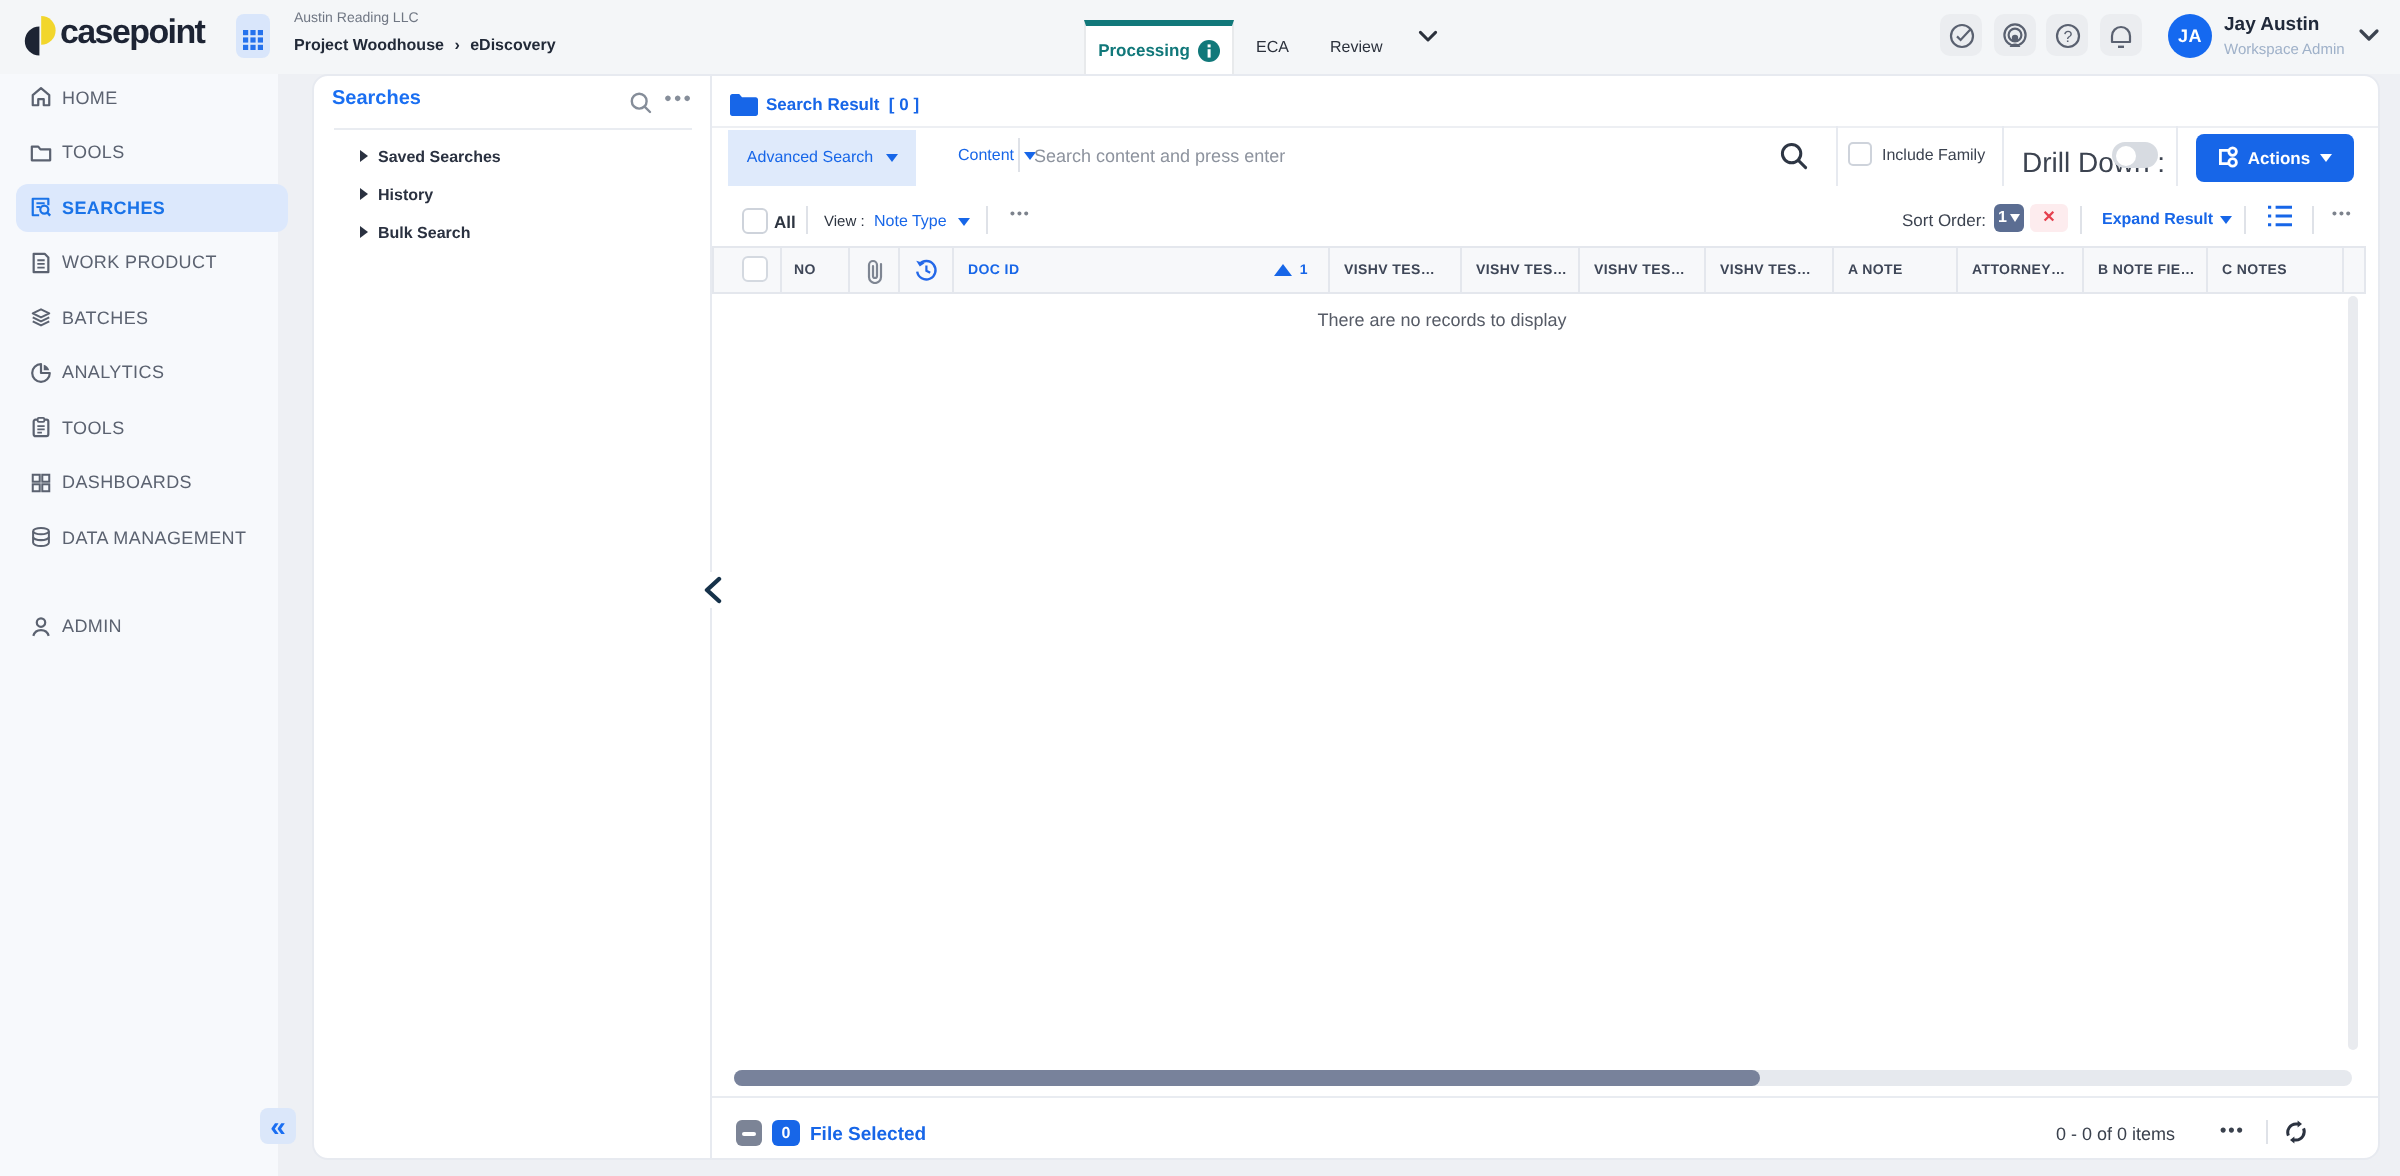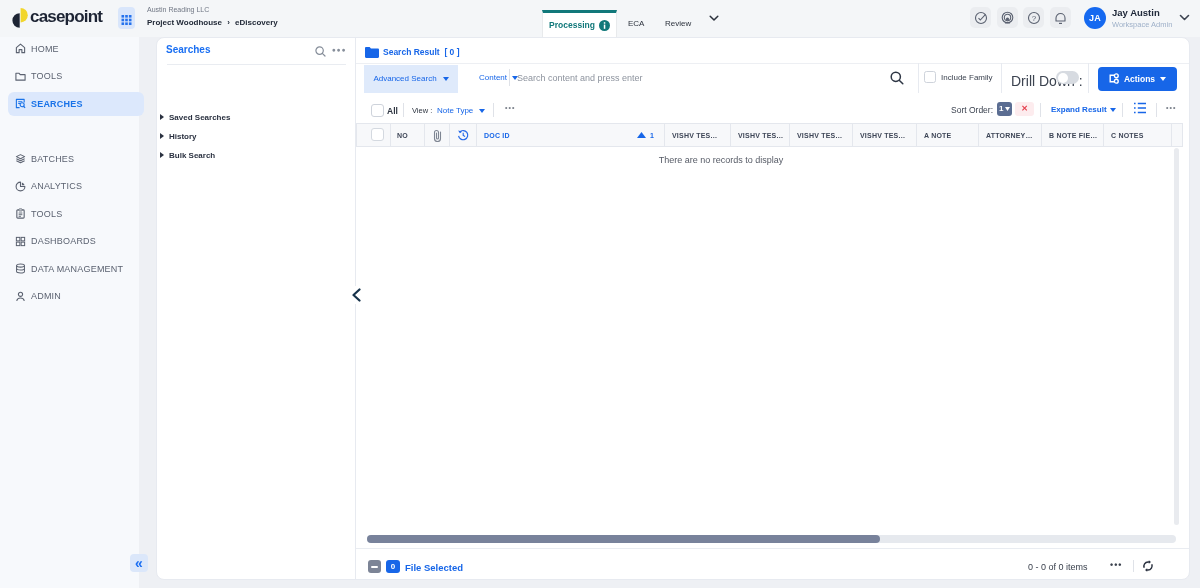--- a/index.html
+++ b/index.html
@@ -37,21 +37,21 @@
 
 
 #panel { position:absolute; left:156px; top:37px; width:1034px; height:543px; background:#fff; border:1px solid #e7eaf0; border-radius:8px; }
 #vdivider { position:absolute; left:355px; top:38px; width:1px; height:541px; background:#e7eaf0; }
 
 
 #sp-title { position:absolute; left:166px; top:44px; font-size:10px; font-weight:bold; color:#1a6ff2; }
 #sp-search { position:absolute; left:315px; top:46px; }
 #sp-dots { position:absolute; left:332px; top:46px; color:#868e9a; font-size:6.5px; letter-spacing:0.9px; }
 #sp-div { position:absolute; left:167px; top:64px; width:179px; height:1px; background:#e9ecf1; }
-.spitem { position:absolute; left:160px; white-space:nowrap; font-size:8px; color:#2a3140; font-weight:bold;margin-top:39px; }
+.spitem { position:absolute; left:180px; white-space:nowrap; font-size:8px; color:#2a3140; font-weight:bold; }
 .spitem .tri { display:inline-block; width:0; height:0; border-left:4.5px solid #2a3140; border-top:3.5px solid transparent; border-bottom:3.5px solid transparent; margin-right:5px; }
 
 
 #mh-folder { position:absolute; left:365px; top:47px; }
 #mh-title { position:absolute; left:383px; top:47px; font-size:8.5px; font-weight:bold; color:#1766e8; }
 #toolbar-top { position:absolute; left:356px; top:63px; width:833px; height:1px; background:#edeff3; }
 
 
 #chip-adv { position:absolute; left:364px; top:64.5px; width:94px; height:28px; background:#dfeafb; display:flex; align-items:center; justify-content:center; font-size:8px; color:#1766e8; gap:6px; white-space:nowrap; }
 #lnk-content { position:absolute; left:463px; top:73px; font-size:8px; color:#1766e8;margin-left:16px; }
@@ -194,20 +194,27 @@
   <div class="sitem active" style="top:54.5px">
     <div class="pill"></div>
     <svg class="ic" viewBox="0 0 12 12" style="z-index:1">
         <path d="M10 5 L10 1.5 L1.5 1.5 L1.5 10.5 L5 10.5" fill="none" stroke="#1a73e8" stroke-width="1.2" stroke-linejoin="round"></path>
         <path d="M3.5 4 L8 4 M3.5 6 L5.5 6" stroke="#1a73e8" stroke-width="1.1"></path>
         <circle cx="7.8" cy="7.4" r="2.2" fill="none" stroke="#1a73e8" stroke-width="1.2"></circle>
         <path d="M9.4 9 L11 10.7" stroke="#1a73e8" stroke-width="1.3"></path>
       </svg>
     <span class="tx" style="z-index:1">SEARCHES</span>
   </div>
+  <div class="sitem" style="top:82px">
+    <svg class="ic" viewBox="0 0 12 12">
+        <path d="M2 1 L8 1 L10 3 L10 11 L2 11 Z" fill="none" stroke="#5b6270" stroke-width="1.2" stroke-linejoin="round"></path>
+        <path d="M4 4.5 L8 4.5 M4 6.5 L8 6.5 M4 8.5 L8 8.5" stroke="#5b6270" stroke-width="1"></path>
+      </svg>
+    <span class="tx">WORK PRODUCT</span>
+  </div>
   <div class="sitem" style="top:109.5px">
     <svg class="ic" viewBox="0 0 12 12">
         <path d="M1.5 4 L6 1.8 L10.5 4 L6 6.2 Z" fill="none" stroke="#5b6270" stroke-width="1.1" stroke-linejoin="round"></path>
         <path d="M1.5 6.2 L6 8.4 L10.5 6.2" fill="none" stroke="#5b6270" stroke-width="1.1" stroke-linejoin="round"></path>
         <path d="M1.5 8.4 L6 10.6 L10.5 8.4" fill="none" stroke="#5b6270" stroke-width="1.1" stroke-linejoin="round"></path>
       </svg>
     <span class="tx">BATCHES</span>
   </div>
   <div class="sitem" style="top:137px">
     <svg class="ic" viewBox="0 0 12 12">
@@ -234,21 +241,21 @@
     <span class="tx">DASHBOARDS</span>
   </div>
   <div class="sitem" style="top:219.5px">
     <svg class="ic" viewBox="0 0 12 12">
         <ellipse cx="6" cy="2.8" rx="4.3" ry="1.7" fill="none" stroke="#5b6270" stroke-width="1.1"></ellipse>
         <path d="M1.7 2.8 L1.7 9.2 A 4.3 1.7 0 0 0 10.3 9.2 L10.3 2.8" fill="none" stroke="#5b6270" stroke-width="1.1"></path>
         <path d="M1.7 6 A 4.3 1.7 0 0 0 10.3 6" fill="none" stroke="#5b6270" stroke-width="1.1"></path>
       </svg>
     <span class="tx">DATA MANAGEMENT</span>
   </div>
-  <div class="sitem" style="top:247px">
+  <div class="sitem" style="top:264px">
     <svg class="ic" viewBox="0 0 12 12">
         <circle cx="6" cy="3.6" r="2.3" fill="none" stroke="#5b6270" stroke-width="1.2"></circle>
         <path d="M1.8 10.8 A 4.4 4.4 0 0 1 10.2 10.8" fill="none" stroke="#5b6270" stroke-width="1.2"></path>
       </svg>
     <span class="tx">ADMIN</span>
   </div>
   <div id="collapse-left">«</div>
 </div>
 <div id="panel"></div>
 <div id="vdivider"></div>

